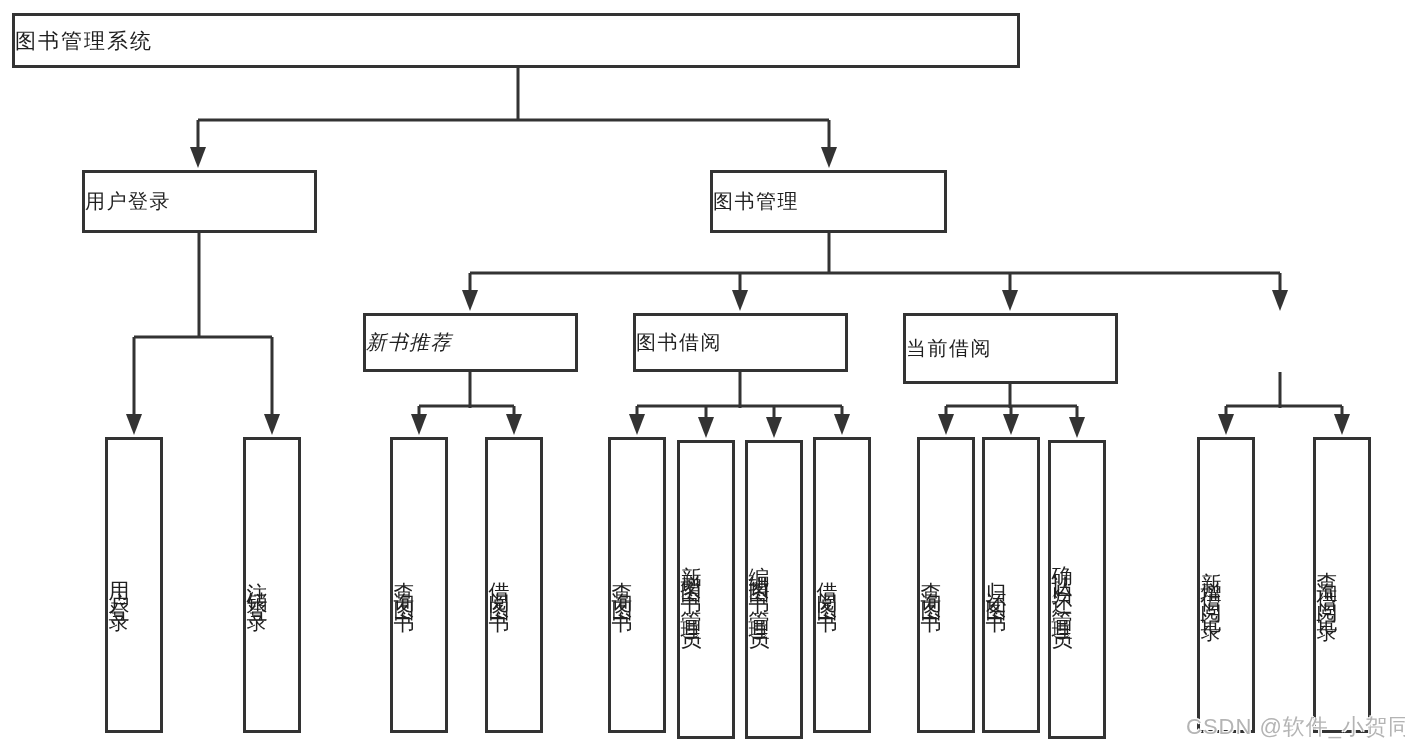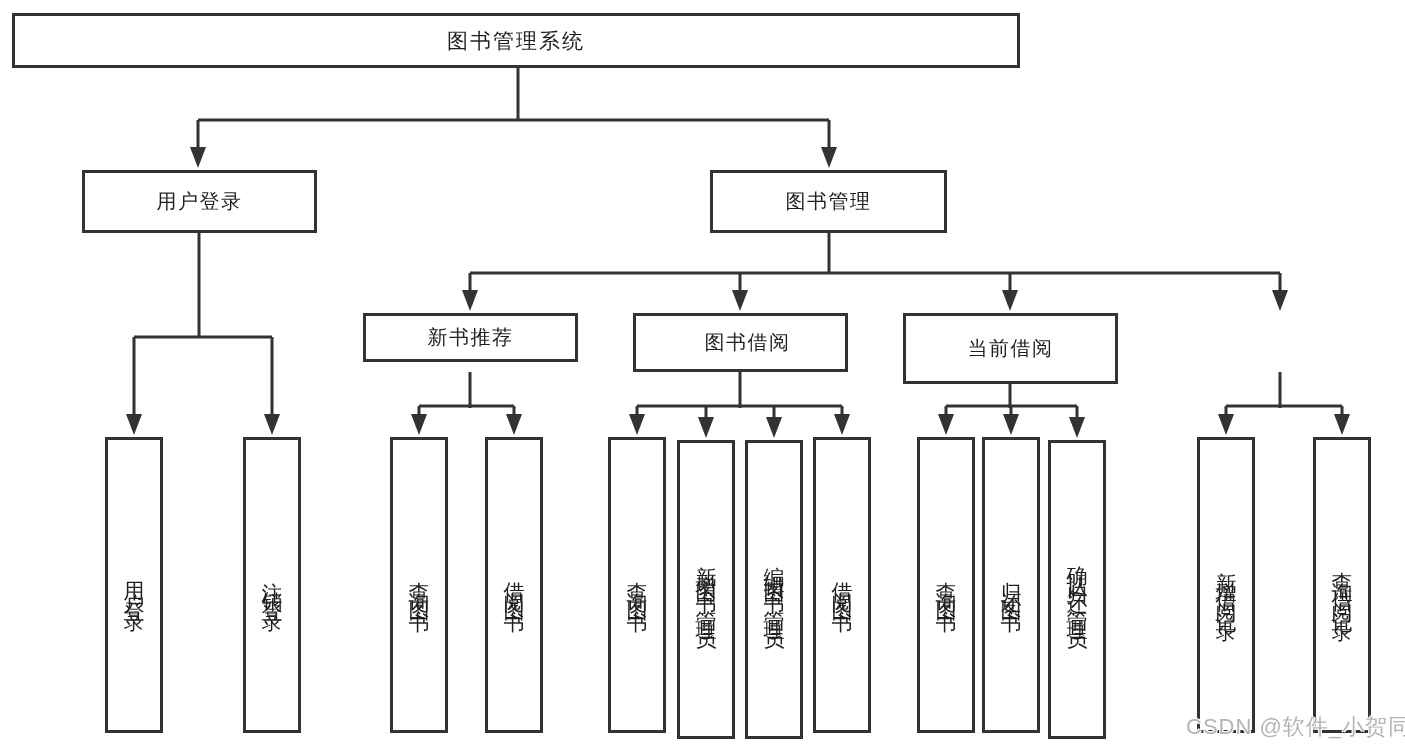--- a/index.html
+++ b/index.html
@@ -1,21 +1,21 @@
 <!DOCTYPE html>
 <html><head>
 <meta charset="utf-8">
 <style>
   html,body{margin:0;padding:0;background:#ffffff;}
   body{width:1405px;height:747px;position:relative;overflow:hidden;
        font-family:"Liberation Sans","DejaVu Sans",sans-serif;color:#1f1f1f;}
   .stage{position:absolute;left:0;top:0;width:1405px;height:747px;}
   svg.connectors{position:absolute;left:0;top:0;z-index:1;}
   .node{position:absolute;box-sizing:border-box;border:3px solid #333;background:#fff;
-        display:flex;align-items:center;justify-content:center;z-index:2;}
+        display:flex;align-items:center;justify-content:flex-start;z-index:2;}
   .h{font-size:20px;letter-spacing:1.5px;}
   .root{font-size:21px;letter-spacing:2px;}
   .v{width:58px;top:437px;height:296px;}
   .v .vtxt{writing-mode:vertical-rl;text-orientation:mixed;font-size:21px;
            line-height:1.05;letter-spacing:10px;}
   .v.long .vtxt{letter-spacing:9px;}
   .watermark{position:absolute;left:1186px;top:712px;z-index:5;font-size:22px;
              color:#b4b4b4;letter-spacing:1px;white-space:nowrap;
              text-shadow:-1px -1px 0 #fff,1px -1px 0 #fff,-1px 1px 0 #fff,1px 1px 0 #fff;}
 </style>
@@ -68,24 +68,24 @@
     <span>图书管理系统</span>
   </div>
 
   <div class="node h" style="left:82px;top:170px;width:235px;height:63px;">
     <span>用户登录</span>
   </div>
   <div class="node h" style="left:710px;top:170px;width:237px;height:63px;font-family:Liberation Mono, monospace;">
     <span>图书管理</span>
   </div>
 
-  <div class="node h" style="left:363px;top:313px;width:215px;height:49px;">
+  <div class="node h" style="left:363px;top:313px;width:215px;height:59px;font-style:italic;">
     <span>新书推荐</span>
   </div>
-  <div class="node h" style="left:633px;top:313px;width:215px;height:59px;padding-left:14px;">
+  <div class="node h" style="left:633px;top:313px;width:215px;height:59px;">
     <span>图书借阅</span>
   </div>
   <div class="node h" style="left:903px;top:313px;width:215px;height:71px;">
     <span>当前借阅</span>
   </div>
 
   <div class="node v" style="left:105px;">
     <span class="vtxt">用户登录</span>
   </div>
   <div class="node v" style="left:243px;">

